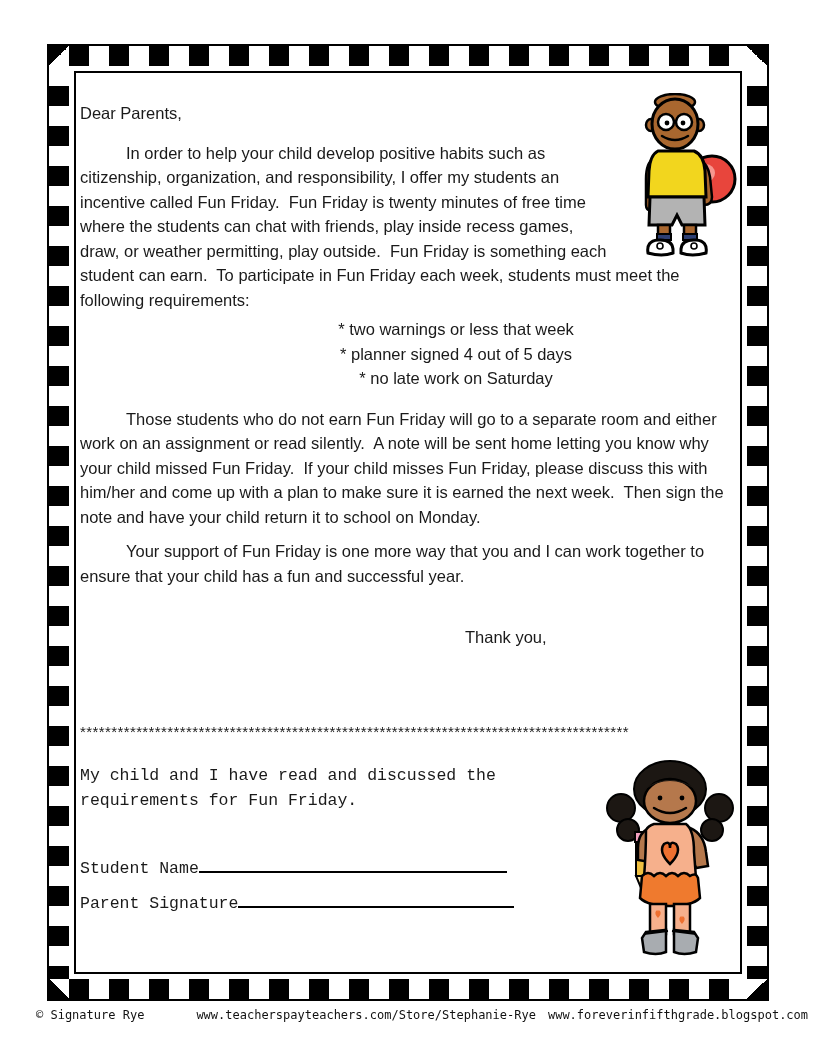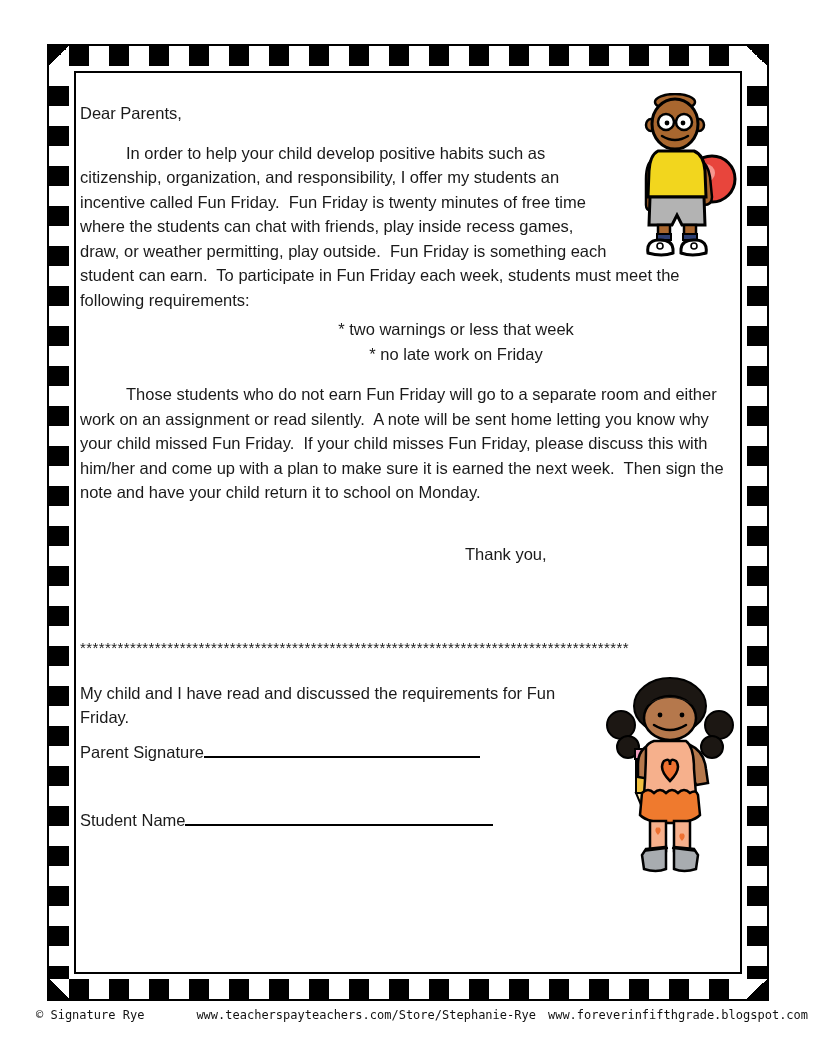--- a/index.html
+++ b/index.html
@@ -51,21 +51,21 @@
   .requirements{margin:5px 0 0 96px;text-align:center;}
   .req-item{white-space:pre-wrap;}
   .para2{margin-top:16px;}
   .para3{margin-top:10px;}
   .closing{margin:37px 0 0 385px;}
   .separator{
     margin-top:70px;
     font-size:15px;letter-spacing:.4px;
     white-space:nowrap;overflow:hidden;
   }
-  .tearoff{margin-top:20px;position:relative;}
+  .tearoff{margin-top:20px;position:relative;font-family:Liberation Mono, monospace;}
   .girl-float{float:right;width:132px;height:202px;margin:-8px 0 0 6px;}
   .statement{margin:0;max-width:505px;white-space:pre-wrap;}
   .sig-row{margin-top:10px;white-space:nowrap;}
   .sig-row.first{margin-top:44px;}
   .sigline{
     display:inline-block;vertical-align:baseline;
     border-bottom:2px solid #000;height:14px;
   }
   .sigline.student{width:308px;}
   .sigline.parent{width:276px;}
@@ -136,25 +136,27 @@
             <circle cx="74" cy="153" r="3" fill="none" stroke="#000" stroke-width="1.6"></circle>
           </svg>
         </div>
 
         <p class="salutation">Dear Parents,</p>
 
         <p class="para">In order to help your child develop positive habits such as citizenship, organization, and responsibility, I offer my students an incentive called Fun Friday.  Fun Friday is twenty minutes of free time where the students can chat with friends, play inside recess games, draw, or weather permitting, play outside.  Fun Friday is something each student can earn.  To participate in Fun Friday each week, students must meet the following requirements:</p>
 
         <div class="requirements">
           <div class="req-item">* two warnings or less that week</div>
-          <div class="req-item">* no late work on Friday</div>
+          <div class="req-item">* planner signed 4 out of 5 days</div>
+          <div class="req-item">* no late work on Saturday</div>
         </div>
 
         <p class="para para2">Those students who do not earn Fun Friday will go to a separate room and either work on an assignment or read silently.  A note will be sent home letting you know why your child missed Fun Friday.  If your child misses Fun Friday, please discuss this with him/her and come up with a plan to make sure it is earned the next week.  Then sign the note and have your child return it to school on Monday.</p>
 
+        <p class="para para3">Your support of Fun Friday is one more way that you and I can work together to ensure that your child has a fun and successful year.</p>
 
         <p class="closing">Thank you,</p>
 
         <div class="separator">****************************************************************************************</div>
 
         <div class="tearoff">
           <div class="girl-float">
             <svg width="132" height="202" viewBox="0 0 132 202">
 
               <circle cx="17" cy="52" r="14" fill="#1c1713" stroke="#000" stroke-width="2"></circle>
@@ -189,26 +191,26 @@
               <path d="M78 168 Q74 164 76 161 Q78 159 78 162 Q78 159 80 161 Q82 164 78 168 Z" fill="#ee7030"></path>
 
               <path d="M42 176 L62 174 L62 196 Q52 200 40 196 L38 182 Z" fill="#a8acb0" stroke="#000" stroke-width="2.5"></path>
               <path d="M70 174 L90 176 L94 182 L92 196 Q80 200 70 196 Z" fill="#a8acb0" stroke="#000" stroke-width="2.5"></path>
               <path d="M40 178 L64 175 M68 175 L92 178" stroke="#000" stroke-width="2" fill="none"></path>
             </svg>
           </div>
 
           <p class="statement">My child and I have read and discussed the requirements for Fun Friday.</p>
 
+          <div class="sig-row first">
+            <span>Student Name</span><span class="sigline student"></span>
+          </div>
           <div class="sig-row">
             <span>Parent Signature</span><span class="sigline parent"></span>
           </div>
-          <div class="sig-row first">
-            <span>Student Name</span><span class="sigline student"></span>
-          </div>
         </div>
 
       </div>
     </div>
   </div>
 
   <div class="footer">
     <span class="gap1">© Signature Rye</span><span class="gap2">www.teacherspayteachers.com/Store/Stephanie-Rye</span><span>www.foreverinfifthgrade.blogspot.com</span>
   </div>
 

